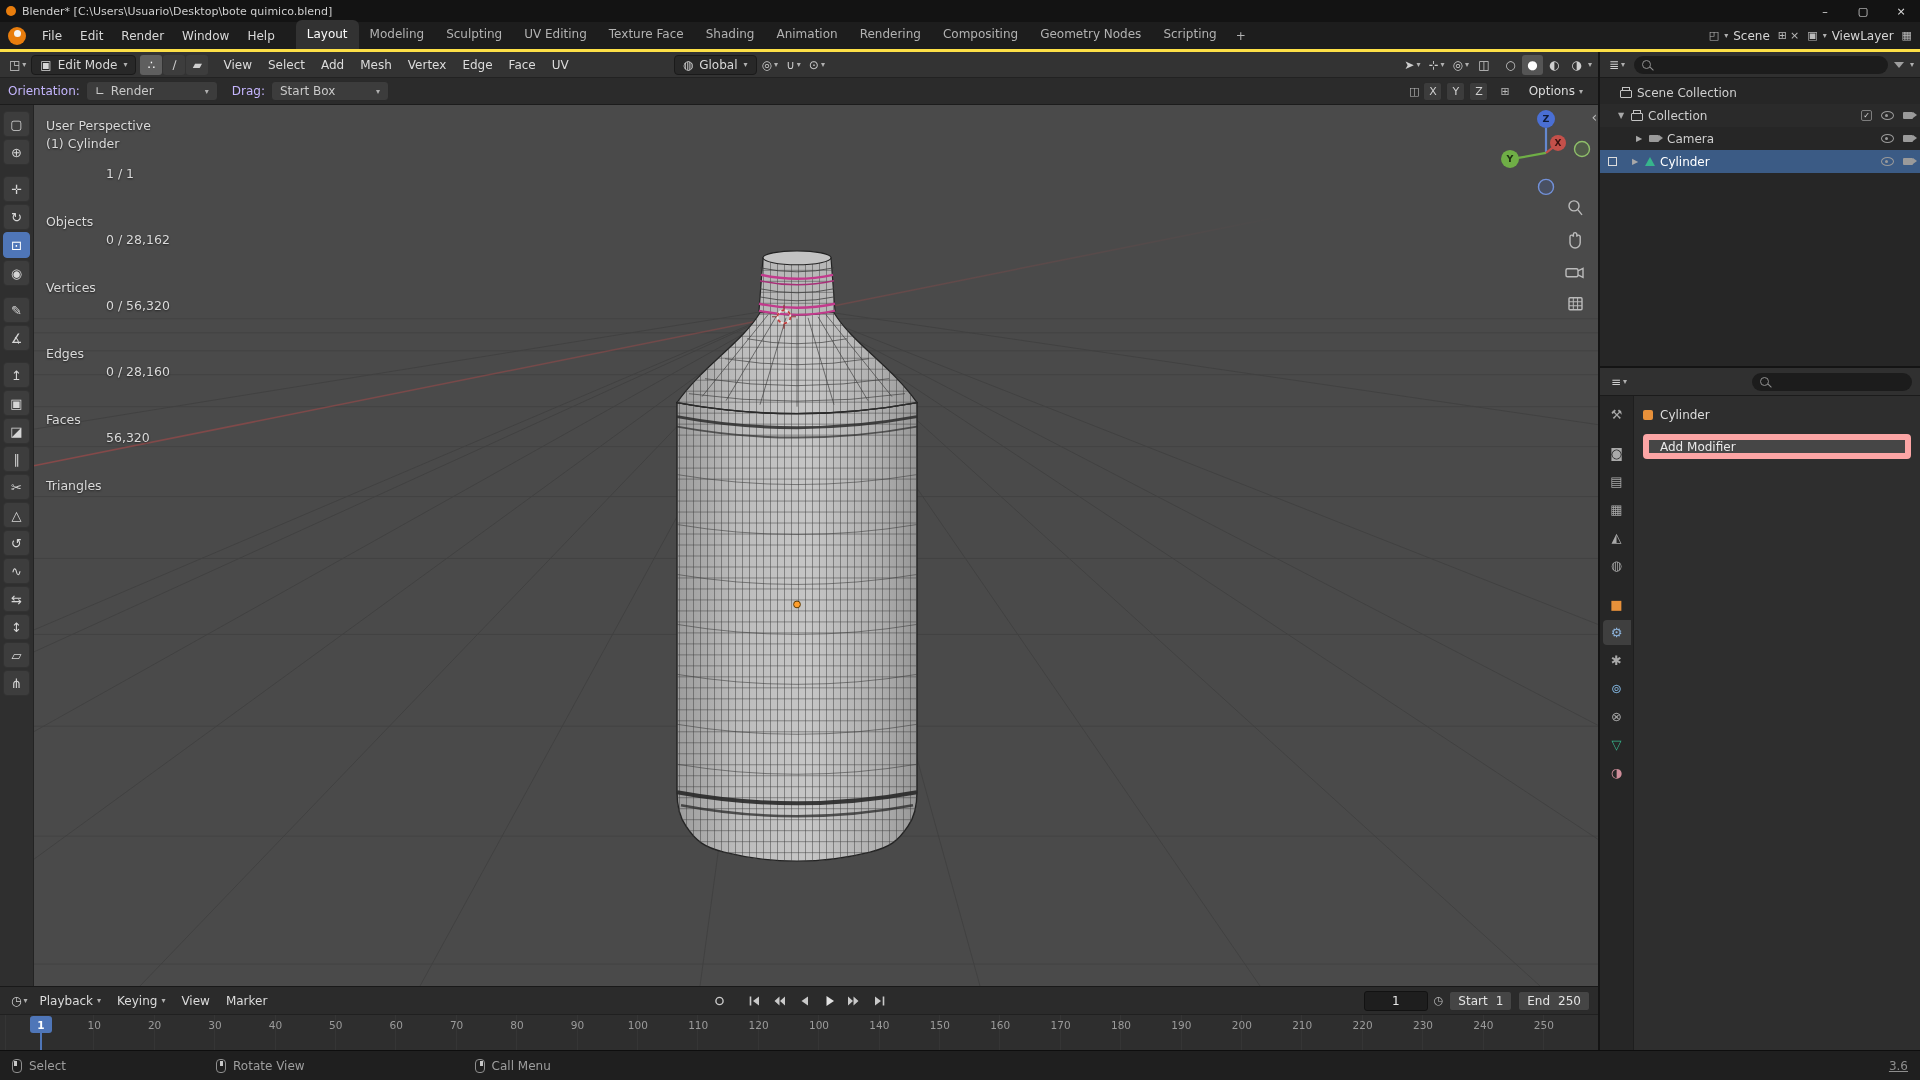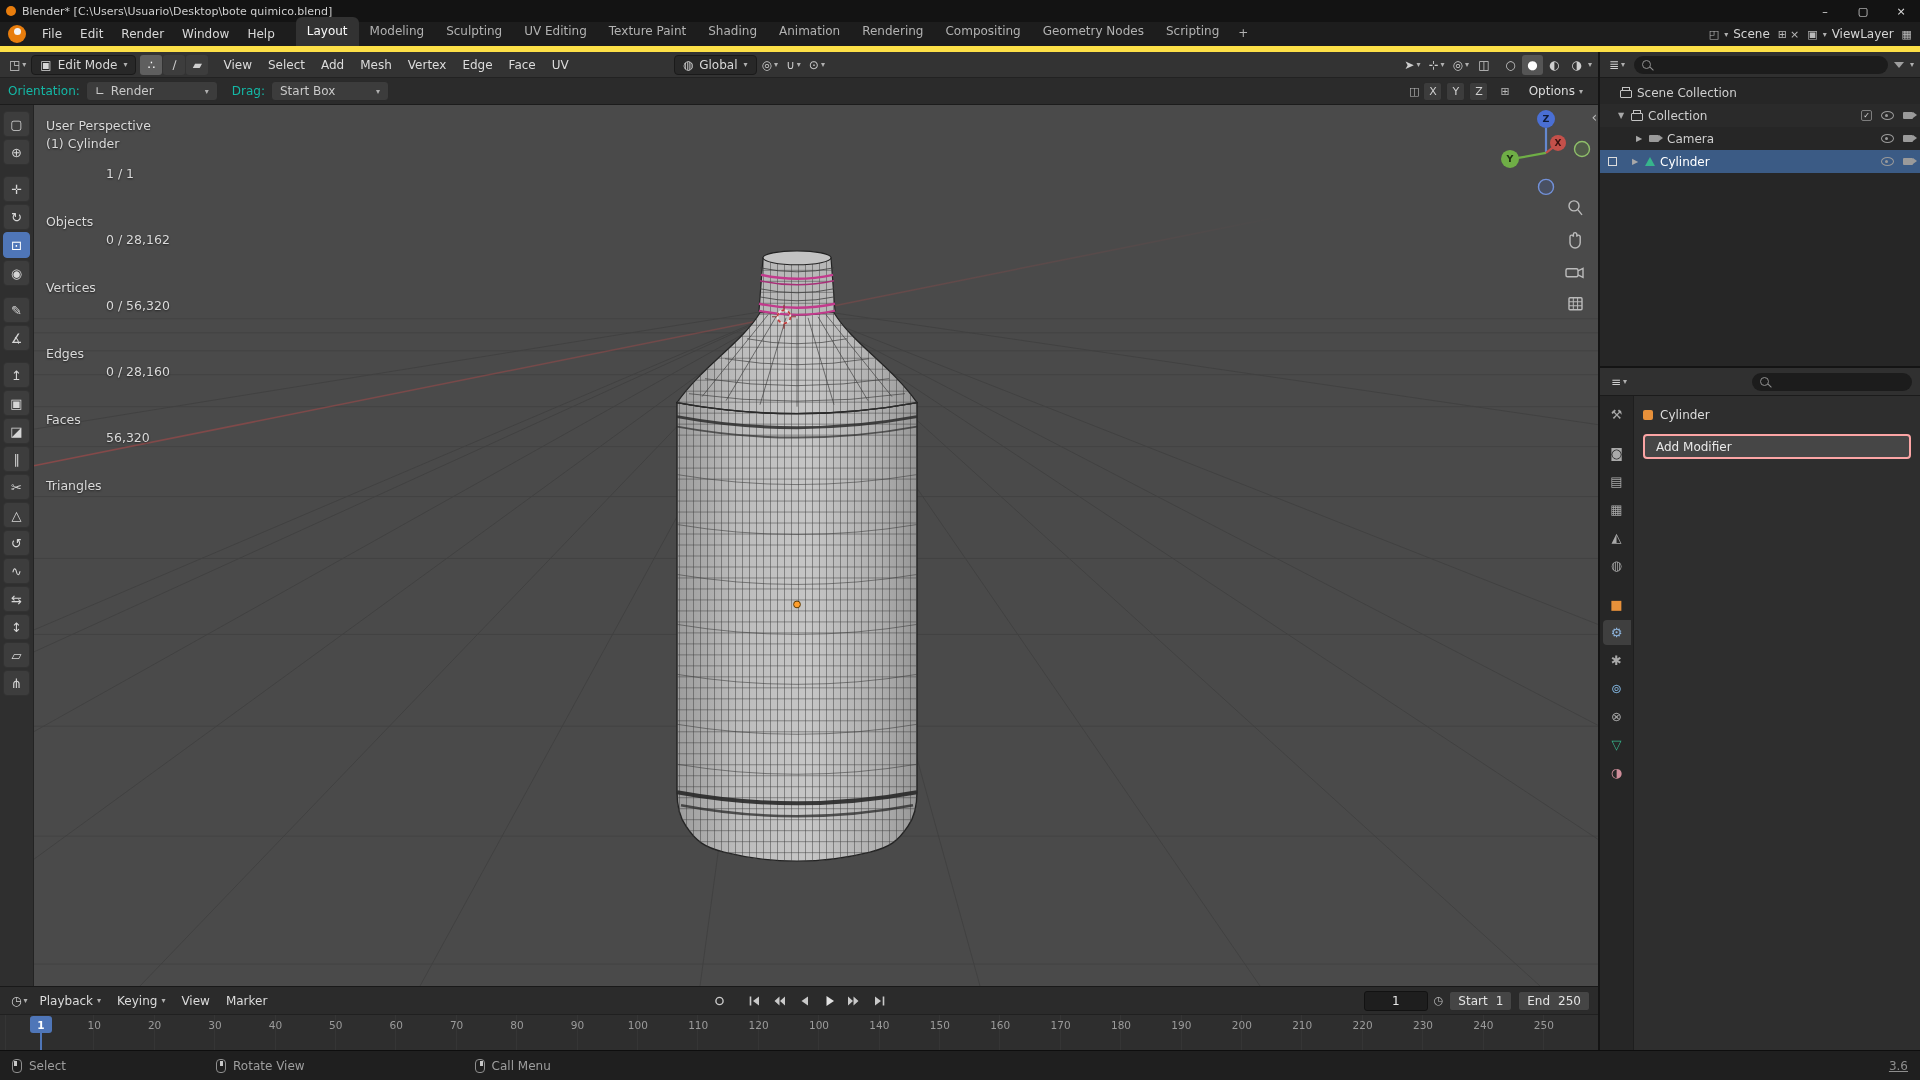--- a/index.html
+++ b/index.html
@@ -7,21 +7,21 @@
   body { background:#1d1d1d; font-family:"DejaVu Sans","Liberation Sans",sans-serif; font-size:12px; color:#d8d8d8; }
   .app { width:1920px; height:1080px; display:flex; flex-direction:column; }
 
   
   .titlebar { height:22px; background:#131313; display:flex; align-items:center; font-size:11px; color:#cfcfcf; }
   .title-icon { width:10px; height:10px; border-radius:50%; background:#e87d0d; margin:0 6px 0 6px; }
   .win-controls { margin-left:auto; display:flex; height:100%; }
   .win-btn { width:38px; height:100%; display:flex; align-items:center; justify-content:center; color:#e0e0e0; font-size:11px; }
 
   
-  .menubar { height:30px; background:#1d1d1d; display:flex; align-items:center; padding:0 4px; border-bottom:6px solid #fde047; }
+  .menubar { height:30px; background:#1d1d1d; display:flex; align-items:center; padding:0 4px; border-bottom:3px solid #fde047; }
   .logo { width:18px; height:18px; border-radius:50%; background:#e87d0d; position:relative; margin:0 7px 0 4px; flex:none; }
   .logo::after { content:""; position:absolute; width:7px; height:7px; border-radius:50%; background:#f4f4f4; top:3px; left:6px; }
   .mitem { padding:5px 9px; border-radius:4px; color:#d8d8d8; }
   .ws-tabs { display:flex; align-items:flex-end; height:100%; margin-left:12px; }
   .ws-tab { padding:7px 11px 8px; font-size:12px; color:#b2b2b2; border-radius:6px 6px 0 0; }
   .ws-tab.active { background:#323232; color:#fafafa; }
   .ws-add { padding:6px 8px; color:#b2b2b2; }
   .mb-right { margin-left:auto; display:flex; align-items:center; gap:3px; padding-right:4px; }
   .mb-chip { display:flex; align-items:center; gap:5px; padding:2px 5px; border-radius:3px; color:#d5d5d5; }
   .mini-icon { font-size:11px; color:#b9b9b9; }
@@ -40,21 +40,21 @@
   .iconbtn { min-width:20px; height:20px; padding:0 3px; display:flex; align-items:center; justify-content:center; border-radius:3px; color:#cfcfcf; font-size:12px; gap:2px; }
   .chip { display:flex; align-items:center; gap:6px; background:#282828; border:1px solid #1a1a1a; border-radius:4px; padding:0 8px; height:20px; white-space:nowrap; }
   .chip.light { background:#3c3c3c; border-color:#2a2a2a; }
   .selmode { display:flex; gap:1px; margin:0 6px 0 2px; }
   .selmode .iconbtn { background:#3d3d3d; width:22px; }
   .selmode .iconbtn.active { background:#5f5f5f; color:#fff; }
   .shading { display:flex; gap:1px; align-items:center; margin-left:4px; }
   .shading .iconbtn { width:21px; }
   .shading .iconbtn.active { background:#555; color:#fff; }
   .axis-btn { width:19px; height:19px; background:#3c3c3c; border:1px solid #2a2a2a; border-radius:3px; display:flex; align-items:center; justify-content:center; font-size:11px; color:#d0d0d0; }
-  .sublabel { color:#14b8a6;text-align:center; }
+  .sublabel { color:#c4b5fd;text-align:center; }
 
   
   .viewport { position:relative; flex:1; background:#4a4a4a; overflow:hidden; min-height:0; }
   .scene-svg { position:absolute; inset:0; width:100%; height:100%; display:block; }
   .vtoolbar { position:absolute; left:0; top:0; bottom:0; width:34px; background:#2f2f2f; border-right:1px solid #232323; display:flex; flex-direction:column; align-items:center; padding-top:6px; gap:2px; }
   .tool { width:27px; height:26px; flex:none; background:#3d3d3d; border:1px solid #323232; border-radius:4px; display:flex; align-items:center; justify-content:center; font-size:13px; color:#d6d6d6; }
   .tool.active { background:#4f76b8; border-color:#4f76b8; color:#fff; }
   .tool.gap { margin-top:9px; }
   .overlay-stats { position:absolute; left:46px; top:12px; font-size:12.5px; line-height:18px; color:#dadada; text-shadow:0 1px 2px rgba(0,0,0,.55); }
   .ostat-block { margin-top:12px; }
@@ -100,21 +100,21 @@
   .ptab.gap { margin-top:11px; }
   .ptab.active { background:#3f3f3f; color:#cfe2f5; }
   .ptab.c-object { color:#e8913a; }
   .ptab.c-modifier { color:#8db4dd; }
   .ptab.c-data { color:#37b58c; }
   .ptab.c-material { color:#cf8d9a; }
   .ptab.c-physics { color:#7fb0d9; }
   .p-content { flex:1; padding:7px 9px; }
   .p-crumb { display:flex; align-items:center; gap:7px; height:24px; color:#dcdcdc; }
   .obj-icon { width:10px; height:10px; background:#e8913a; border-radius:2px; flex:none; }
-  .add-modifier { margin-top:7px; height:25px; background:#464646; border:2px solid #fca5a5; border-radius:4px; display:flex; align-items:center; padding:0 11px; color:#e9e9e9; }
+  .add-modifier { margin-top:7px; height:25px; background:#464646; border:6px solid #fca5a5; border-radius:4px; display:flex; align-items:center; padding:0 11px; color:#e9e9e9; }
 
   
   .statusbar { height:30px; background:#1f1f1f; border-top:1px solid #0e0e0e; display:flex; align-items:center; padding:0 12px; color:#9e9e9e; font-size:12px; flex:none; }
   .hint { display:flex; align-items:center; gap:7px; }
   .version { margin-left:auto; color:#8e8e8e;text-decoration:underline; }
 
   
   .mouse { position:relative; width:10px; height:14px; border:1px solid #8f8f8f; border-radius:4px; display:inline-block; flex:none; }
   .mouse::before { content:""; position:absolute; width:3px; height:5px; background:#c8c8c8; top:1px; }
   .mouse.left::before { left:1px; }
@@ -155,21 +155,21 @@
     <div class="mitem">File</div>
     <div class="mitem">Edit</div>
     <div class="mitem">Render</div>
     <div class="mitem">Window</div>
     <div class="mitem">Help</div>
     <div class="ws-tabs">
       <div class="ws-tab active">Layout</div>
       <div class="ws-tab">Modeling</div>
       <div class="ws-tab">Sculpting</div>
       <div class="ws-tab">UV Editing</div>
-      <div class="ws-tab">Texture Paint</div>
+      <div class="ws-tab">Texture Face</div>
       <div class="ws-tab">Shading</div>
       <div class="ws-tab">Animation</div>
       <div class="ws-tab">Rendering</div>
       <div class="ws-tab">Compositing</div>
       <div class="ws-tab">Geometry Nodes</div>
       <div class="ws-tab">Scripting</div>
       <div class="ws-add">+</div>
     </div>
     <div class="mb-right">
       <div class="mb-chip">

